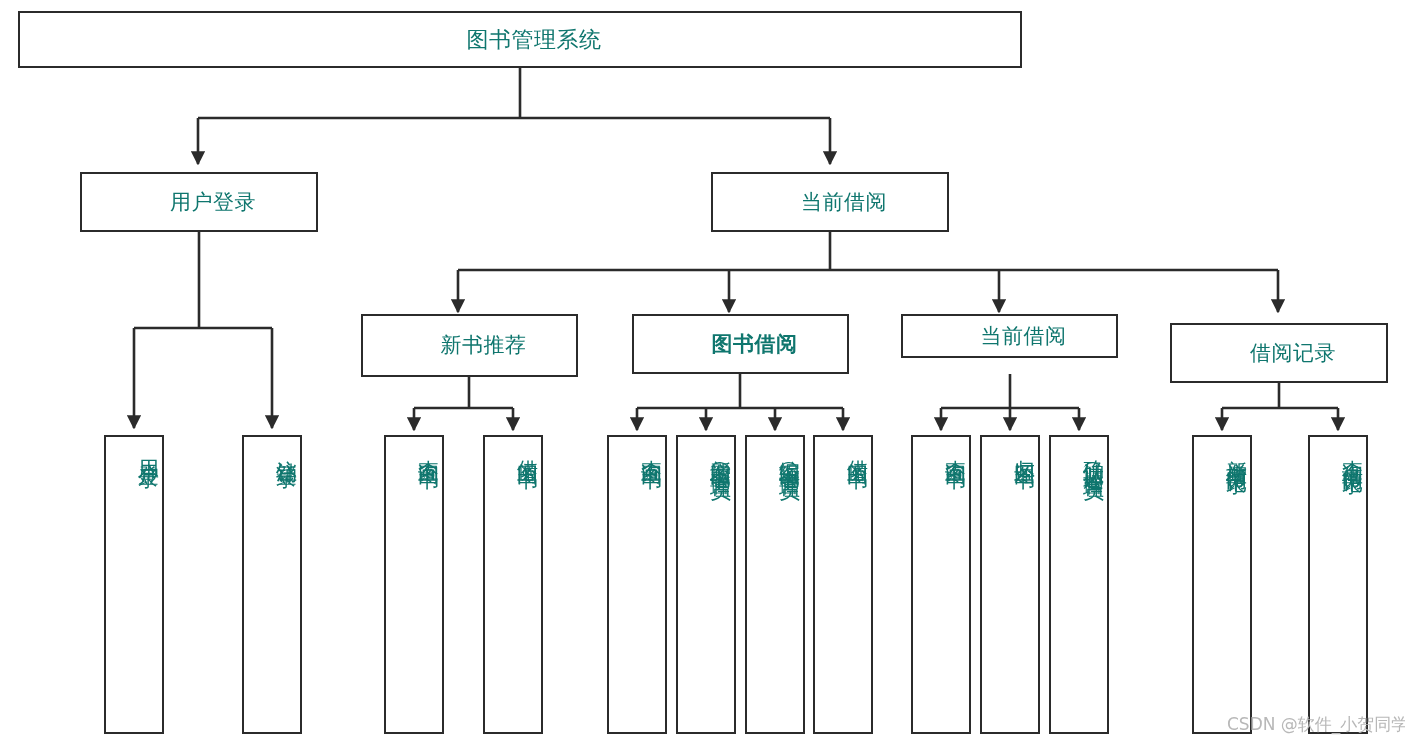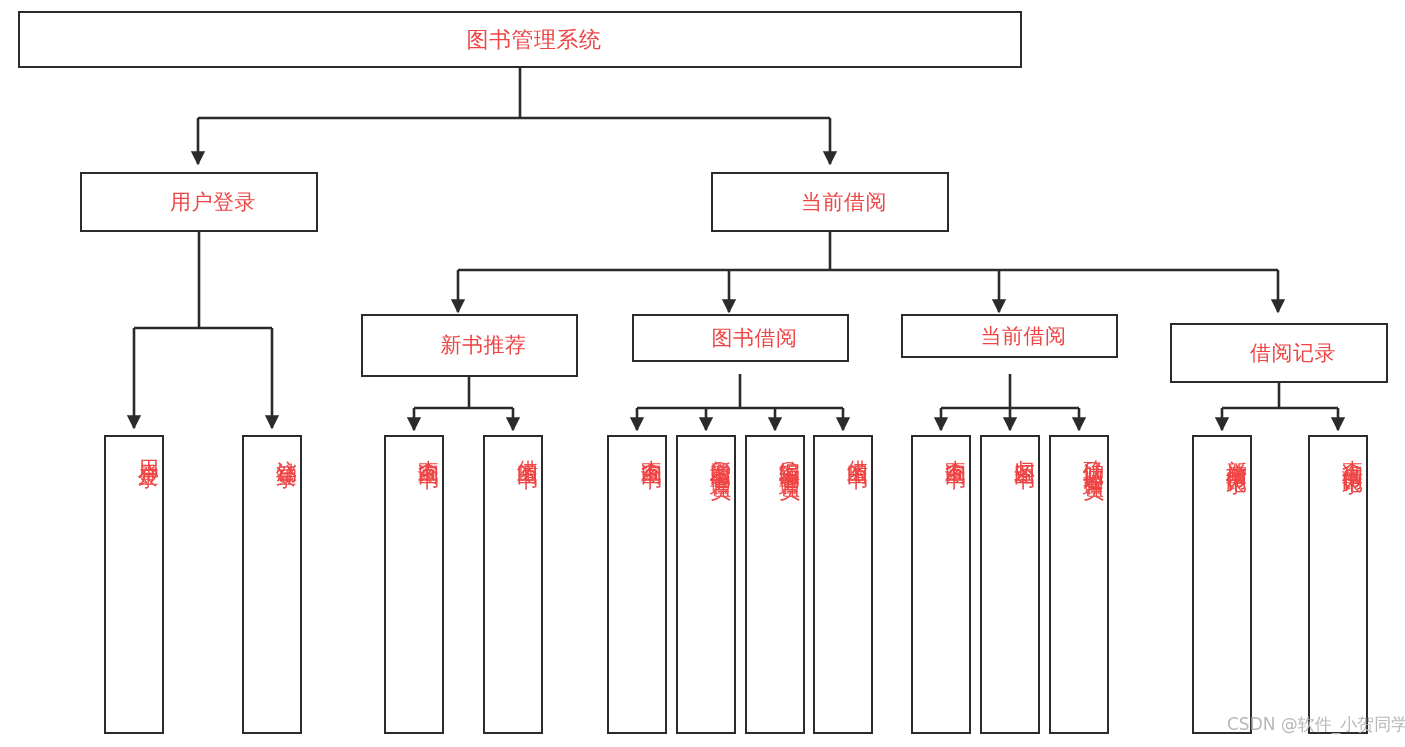--- a/index.html
+++ b/index.html
@@ -29,21 +29,21 @@
     pointer-events: none;
   }
   .node {
     position: absolute;
     box-sizing: border-box;
     background: #ffffff;
     border: 2.5px solid #2b2b2b;
     display: flex;
     align-items: center;
     justify-content: center;
-    color: #ef4444;
+    color: #0f766e;
     padding-left: 28px;
   }
   .node .label {
     display: block;
     text-align: center;
     line-height: 1.08;
     letter-spacing: 0.5px;
   }
   .node.horiz .label {
     writing-mode: horizontal-tb;
@@ -135,21 +135,21 @@
   <div class="node horiz" style="left:80px; top:172px; width:238px; height:60px;">
     <span class="label">用户登录</span>
   </div>
   <div class="node horiz" style="left:711px; top:172px; width:238px; height:60px;">
     <span class="label">当前借阅</span>
   </div>
 
   <div class="node horiz" style="left:361px; top:314px; width:217px; height:63px;font-family:Liberation Serif, serif;">
     <span class="label">新书推荐</span>
   </div>
-  <div class="node horiz" style="left:632px; top:314px; width:217px; height:48px;">
+  <div class="node horiz" style="left:632px; top:314px; width:217px; height:60px;font-weight:bold;">
     <span class="label">图书借阅</span>
   </div>
   <div class="node horiz" style="left:901px; top:314px; width:217px; height:44px;">
     <span class="label">当前借阅</span>
   </div>
   <div class="node horiz" style="left:1170px; top:314px; width:218px; height:60px;margin-top:9px;">
     <span class="label">借阅记录</span>
   </div>
 
   <div class="node vert" style="left:104px; top:435px; width:60px; height:299px;">

